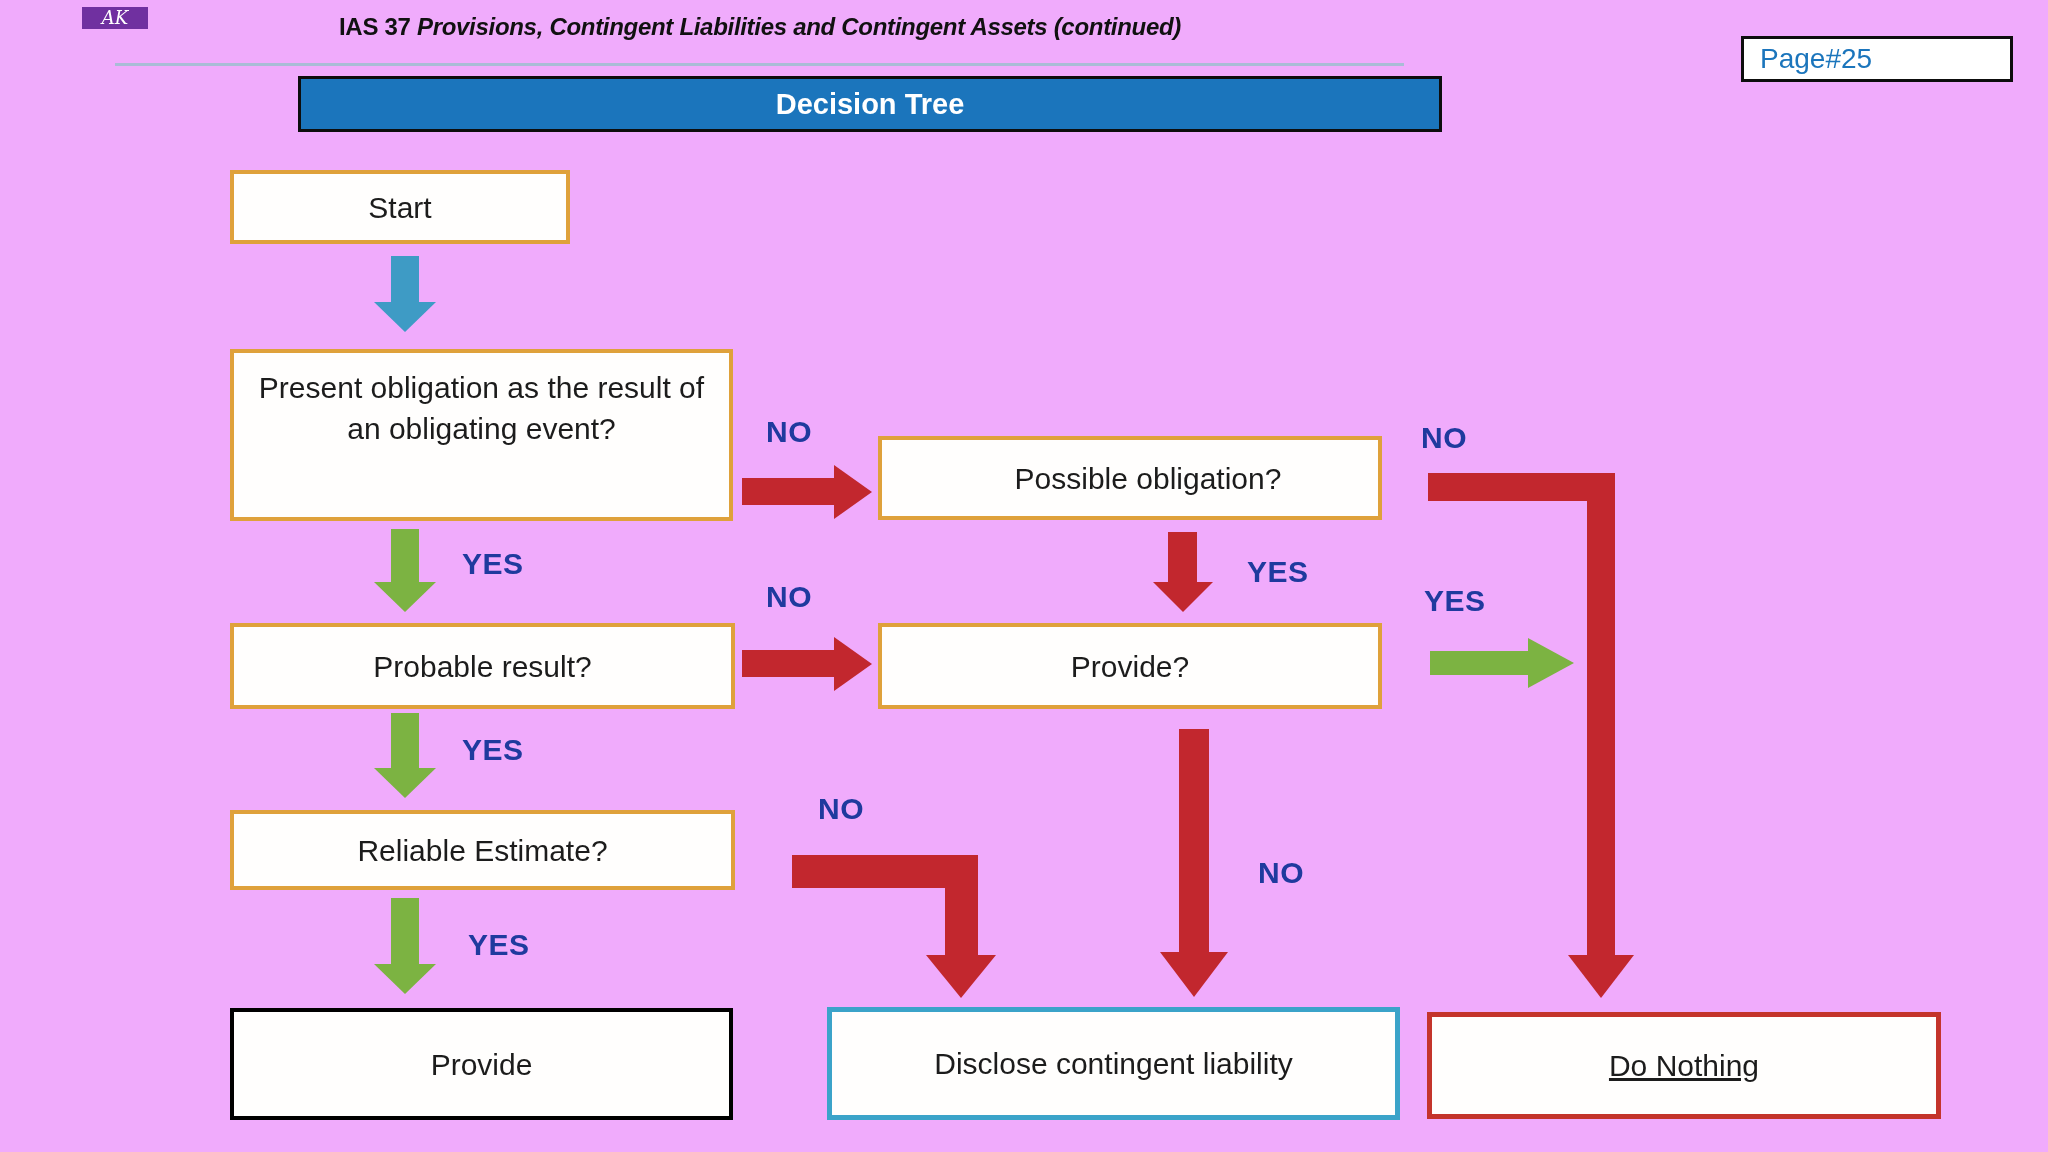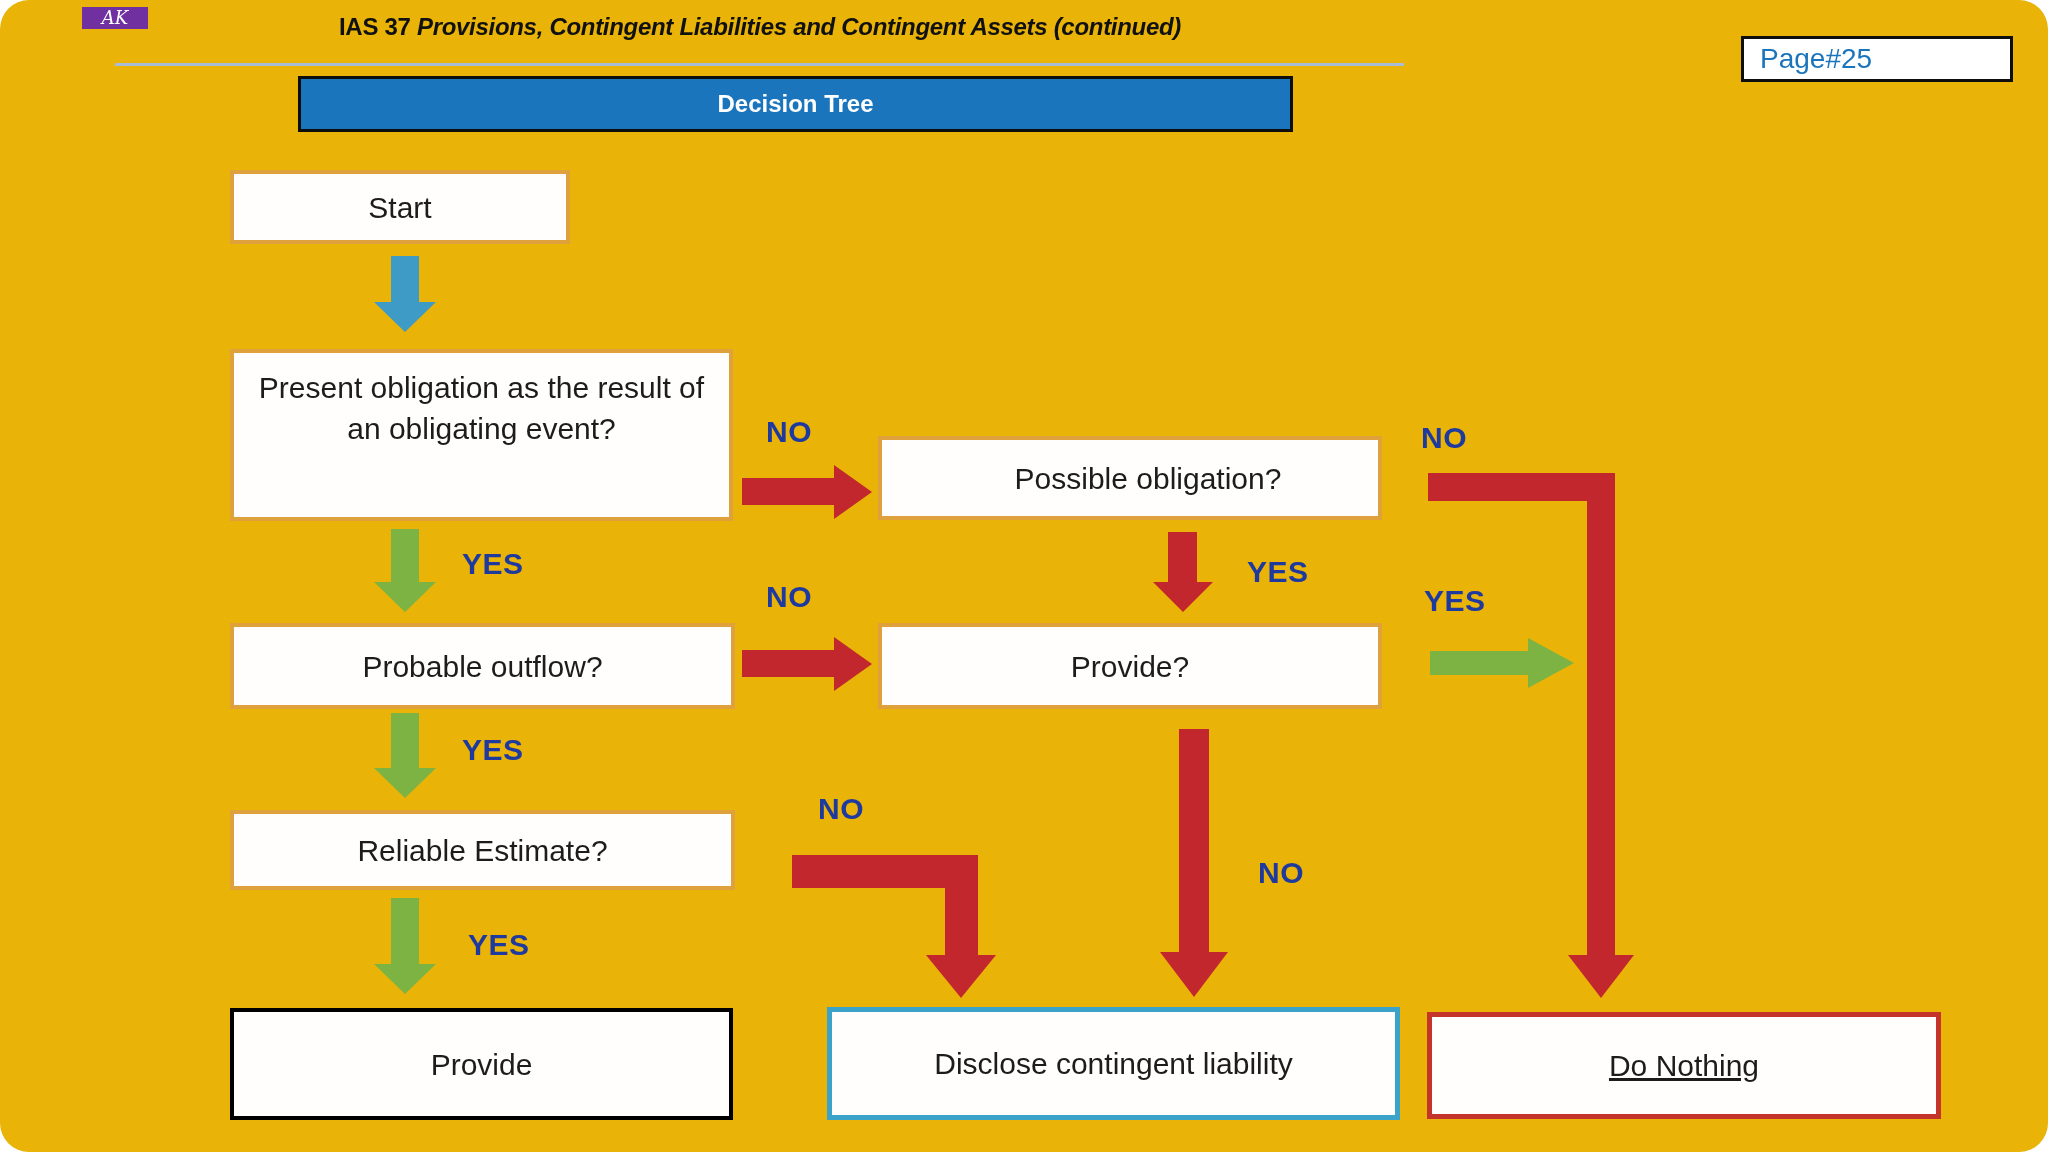--- a/index.html
+++ b/index.html
@@ -1,30 +1,30 @@
 <!DOCTYPE html>
 <html><head>
 <meta charset="utf-8">
 <style>
   html,body{margin:0;padding:0;background:#ffffff;}
   .slide{
-    position:relative;width:2048px;height:1152px;background:#eab308;overflow:hidden;
-    font-family:"Liberation Sans",sans-serif;color:#1c1c1c;border-radius:29px;
+    position:relative;width:2048px;height:1152px;background:#f0abfc;overflow:hidden;
+    font-family:"Liberation Sans",sans-serif;color:#1c1c1c;
   }
   
   .logo{position:absolute;left:82px;top:7px;width:66px;height:22px;background:#7030A0;
         display:flex;align-items:center;justify-content:center;color:#fff;
         font-family:"DejaVu Serif",serif;font-style:italic;font-size:18px;line-height:1;}
   .title{position:absolute;left:115px;top:13px;width:1290px;text-align:center;
          font-size:24px;font-weight:700;letter-spacing:-0.3px;white-space:nowrap;color:#111;}
   .title .t-italic{font-style:italic;}
   .title-rule{position:absolute;left:115px;top:63px;width:1289px;height:3px;background:#A9BCD6;}
-  .banner{position:absolute;left:298px;top:76px;width:995px;height:56px;background:#1B75BC;
+  .banner{position:absolute;left:298px;top:76px;width:1144px;height:56px;background:#1B75BC;
           border:3px solid #0d0d0d;box-sizing:border-box;display:flex;align-items:center;justify-content:center;
-          color:#ffffff;font-size:24px;font-weight:700;}
+          color:#ffffff;font-size:29px;font-weight:700;}
   .page-badge{position:absolute;left:1741px;top:36px;width:272px;height:46px;border:3px solid #0d0d0d;
           box-sizing:border-box;background:#fff;color:#1B75BC;font-size:28px;
           display:flex;align-items:center;padding-left:16px;}
   
   .node{position:absolute;background:#fffefd;border:4px solid #DFA13B;box-sizing:border-box;
         display:flex;align-items:center;justify-content:center;text-align:center;
         font-size:30px;color:#1c1c1c;line-height:41px;}
   .node.top-text{align-items:flex-start;padding:14px 10px 0;}
   .node.green-border{border:4px solid #000000;}
   .node.teal-border{border:5px solid #3BA3C9;}
@@ -51,21 +51,21 @@
   </div>
   <div class="title-rule"></div>
   <div class="banner">Decision Tree</div>
   <div class="page-badge">
     <span>Page#25</span>
   </div>
 
   <div class="node" style="left:230px;top:170px;width:340px;height:74px;">Start</div>
   <div class="node top-text" style="left:230px;top:349px;width:503px;height:172px;">Present obligation as the result of an obligating event?</div>
   <div class="node" style="left:878px;top:436px;width:504px;height:84px;padding-left:36px;">Possible obligation?</div>
-  <div class="node" style="left:230px;top:623px;width:505px;height:86px;">Probable outflow?</div>
+  <div class="node" style="left:230px;top:623px;width:505px;height:86px;">Probable result?</div>
   <div class="node" style="left:878px;top:623px;width:504px;height:86px;">Provide?</div>
   <div class="node" style="left:230px;top:810px;width:505px;height:80px;">Reliable Estimate?</div>
   <div class="node green-border" style="left:230px;top:1008px;width:503px;height:112px;">Provide</div>
   <div class="node teal-border" style="left:827px;top:1007px;width:573px;height:113px;">Disclose contingent liability</div>
   <div class="node red-border" style="left:1427px;top:1012px;width:514px;height:107px;">Do Nothing</div>
 
   <div class="bar teal" style="left:391px;top:256px;width:28px;height:46px;"></div>
   <div class="tri" style="left:374px;top:302px;border-left:31px solid transparent;border-right:31px solid transparent;border-top:30px solid #3E9BC5;"></div>
 
   <div class="bar green" style="left:391px;top:529px;width:28px;height:53px;"></div>

